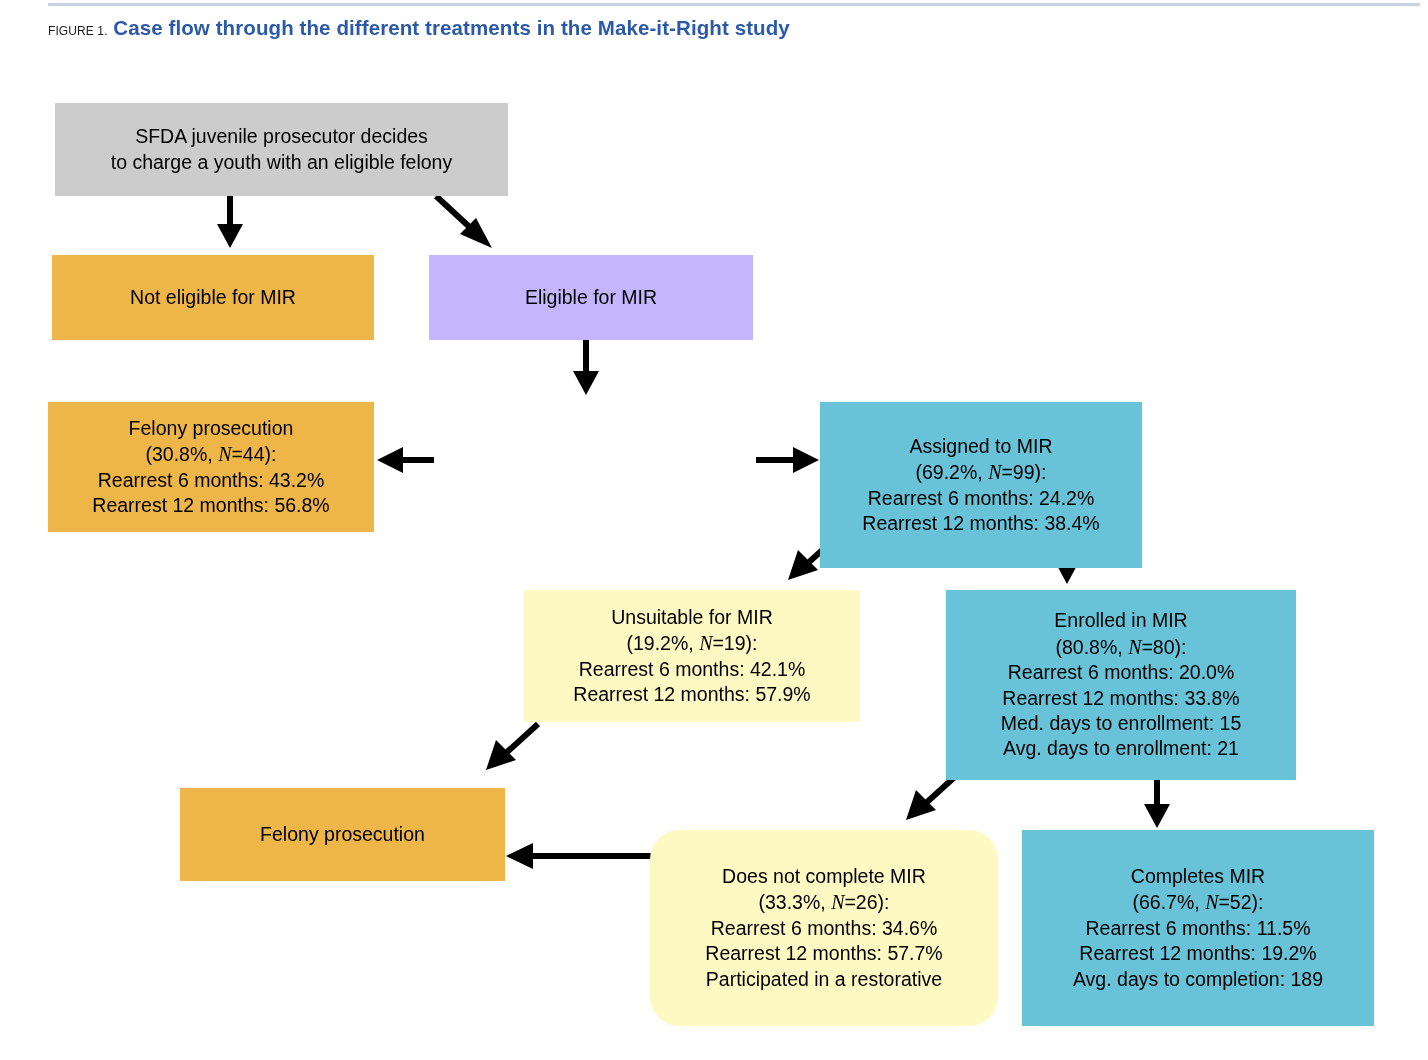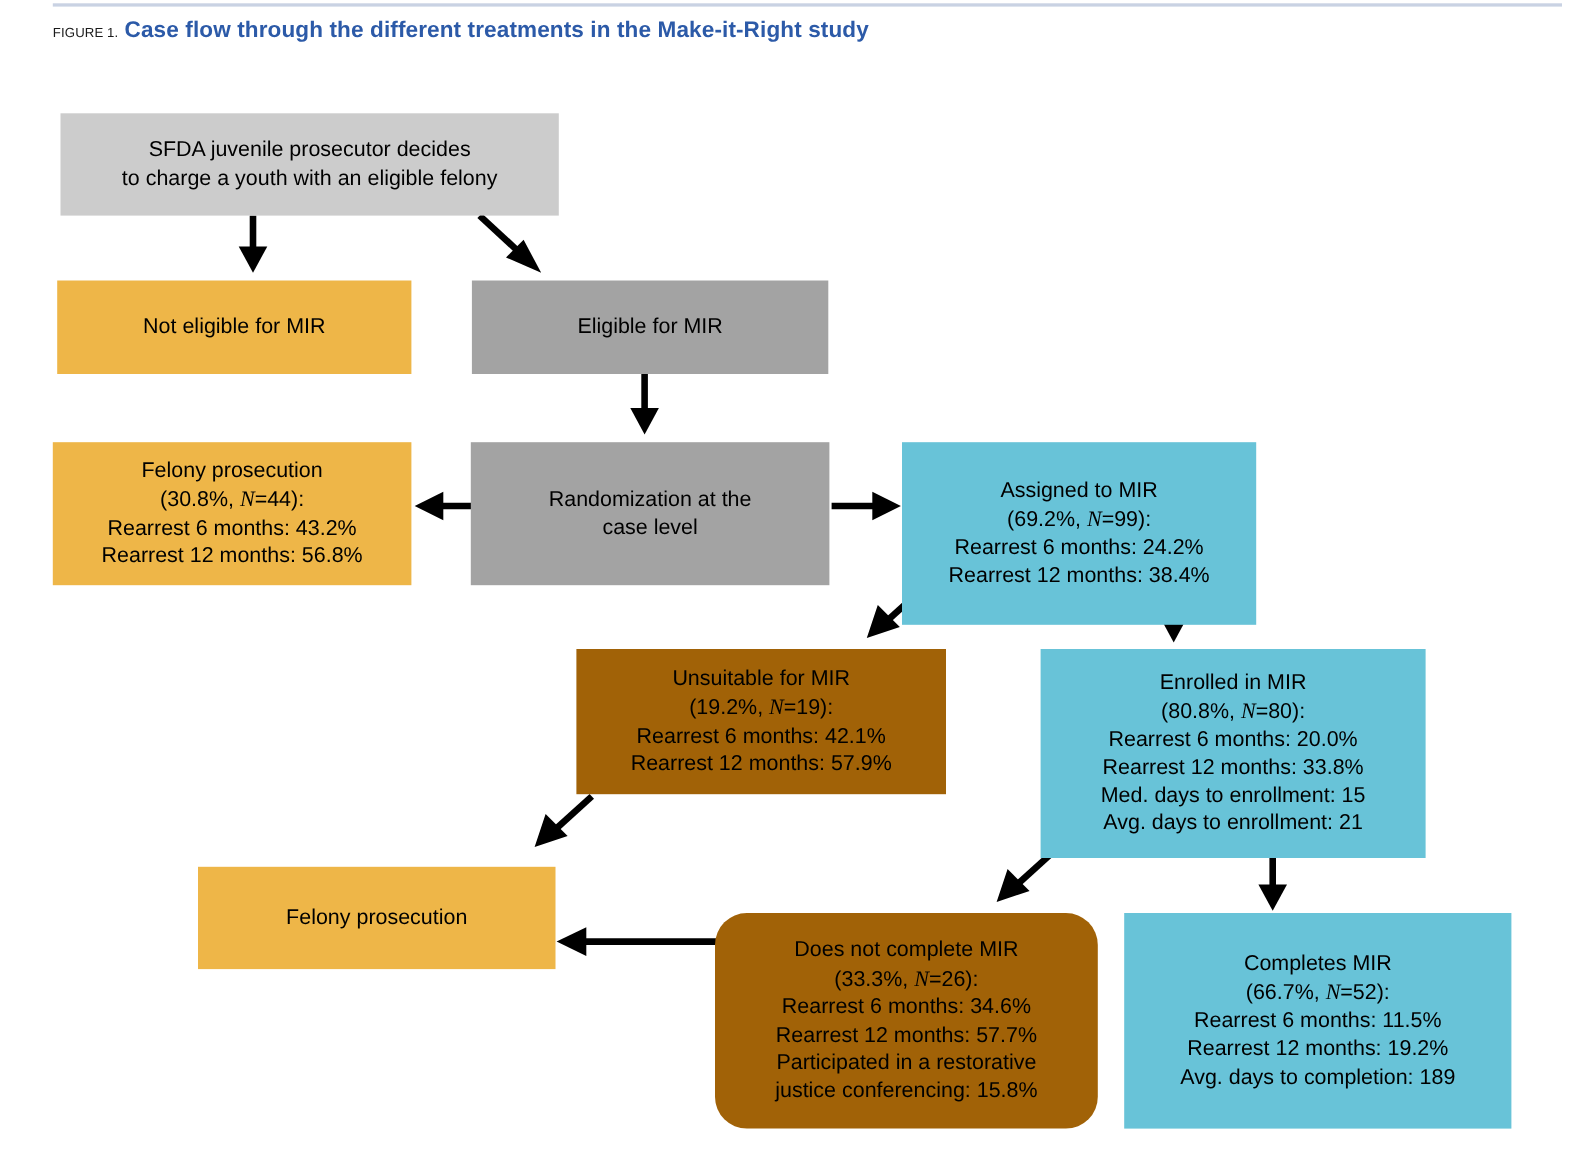--- a/index.html
+++ b/index.html
@@ -60,23 +60,23 @@
   .node .txt { width: 100%; }
   .node .ln { display: block; white-space: nowrap; }
   .node em {
     font-style: italic;
     font-family: "Liberation Serif", serif;
     font-size: 20px;
   }
 
   .c-gray   { background: #cccccc; }
   .c-yellow { background: #eeb648; }
-  .c-green  { background: #a3a3a3; }
+  .c-green  { background: #c4b5fd; }
   .c-blue   { background: #68c3d8; }
-  .c-orange { background: #a16207; align-items: center; }
+  .c-orange { background: #fef9c3; align-items: center; }
 
   .arrow { position: absolute; }
   .arrow svg { display: block; overflow: visible; }
 </style>
 </head>
 <body>
 
 <div id="page">
 
   <div class="top-rule"></div>
@@ -184,26 +184,20 @@
 
   <div class="node c-yellow" style="left:48px; top:402px; width:326px; height:130px;">
     <span class="txt">
       <span class="ln">Felony prosecution</span>
       <span class="ln"><span>(30.8%, </span><em>N</em><span>=44):</span></span>
       <span class="ln">Rearrest 6 months: 43.2%</span>
       <span class="ln">Rearrest 12 months: 56.8%</span>
     </span>
   </div>
 
-  <div class="node c-green" style="left:428px; top:402px; width:326px; height:130px;">
-    <span class="txt">
-      <span class="ln">Randomization at the</span>
-      <span class="ln">case level</span>
-    </span>
-  </div>
 
   <div class="node c-blue" style="left:820px; top:402px; width:322px; height:166px;">
     <span class="txt">
       <span class="ln">Assigned to MIR</span>
       <span class="ln"><span>(69.2%, </span><em>N</em><span>=99):</span></span>
       <span class="ln">Rearrest 6 months: 24.2%</span>
       <span class="ln">Rearrest 12 months: 38.4%</span>
     </span>
   </div>
 
@@ -233,21 +227,20 @@
     </span>
   </div>
 
   <div class="node c-orange" style="left:650px; top:830px; width:348px; height:196px;border-radius:29px;">
     <span class="txt">
       <span class="ln">Does not complete MIR</span>
       <span class="ln"><span>(33.3%, </span><em>N</em><span>=26):</span></span>
       <span class="ln">Rearrest 6 months: 34.6%</span>
       <span class="ln">Rearrest 12 months: 57.7%</span>
       <span class="ln">Participated in a restorative</span>
-      <span class="ln">justice conferencing: 15.8%</span>
     </span>
   </div>
 
   <div class="node c-blue" style="left:1022px; top:830px; width:352px; height:196px;">
     <span class="txt">
       <span class="ln">Completes MIR</span>
       <span class="ln"><span>(66.7%, </span><em>N</em><span>=52):</span></span>
       <span class="ln">Rearrest 6 months: 11.5%</span>
       <span class="ln">Rearrest 12 months: 19.2%</span>
       <span class="ln">Avg. days to completion: 189</span>

